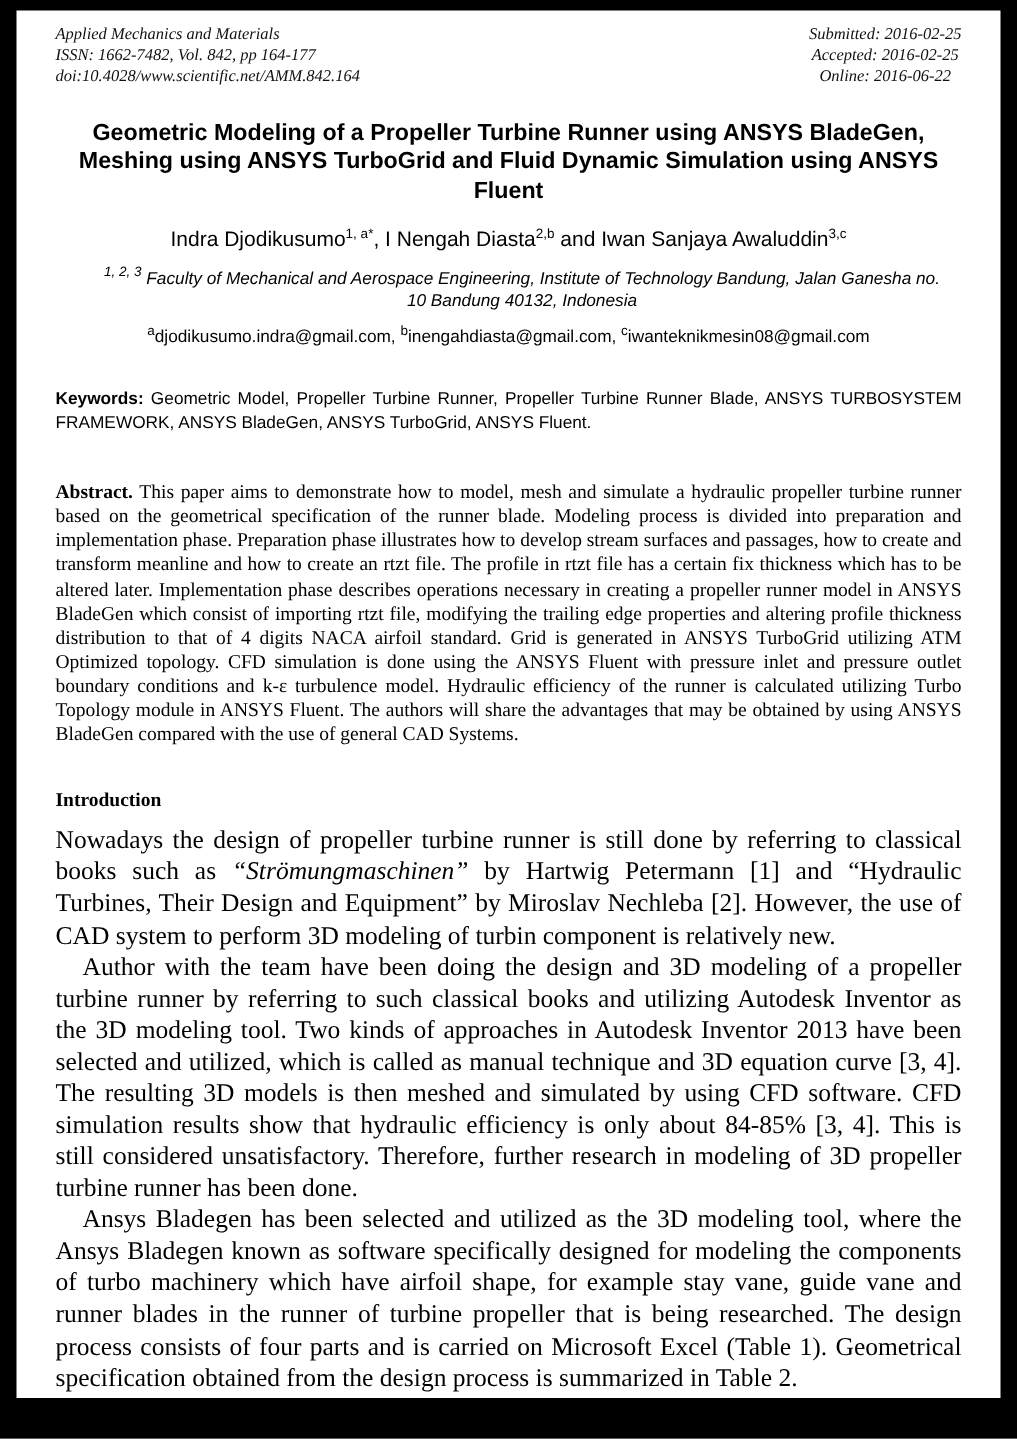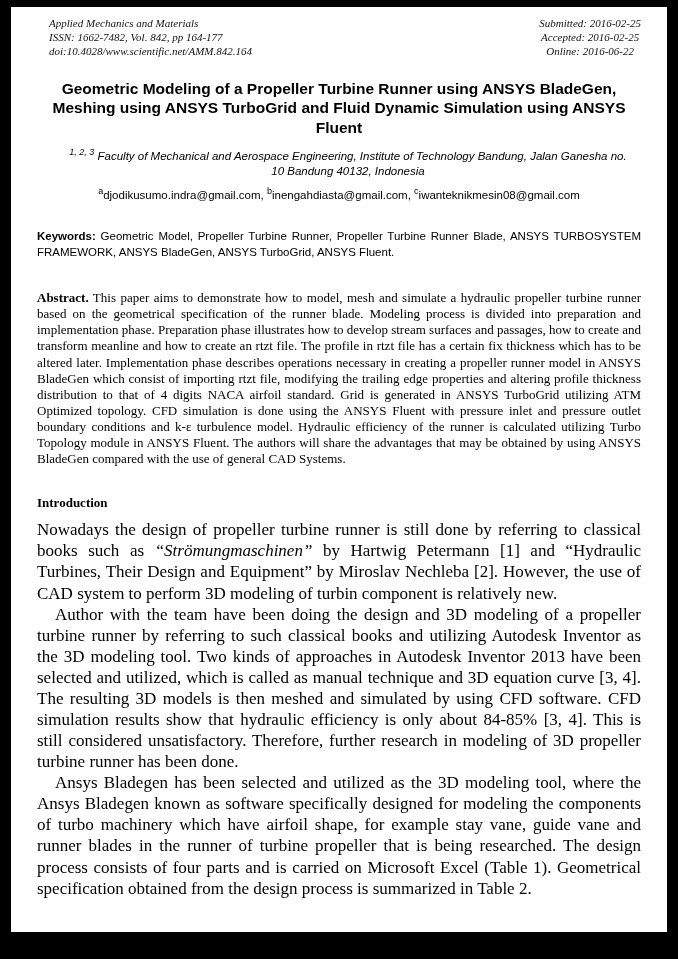--- a/index.html
+++ b/index.html
@@ -2,21 +2,21 @@
 <html><head>
 <meta charset="utf-8">
 <style>
   html, body { margin: 0; padding: 0; }
   body { background: #000; font-family: "Liberation Serif", serif; }
   .canvas { position: relative; width: 678px; height: 959px; background: #000; overflow: hidden; }
   .sheet {
     position: absolute; left: 11px; top: 7px; width: 656px; height: 925px;
     background: #ffffff; box-sizing: border-box; padding: 9px 26px 0 26px; color: #000;
   }
-  .hdr { display: flex; justify-content: space-between; font-style: italic; font-size: 11px; line-height: 1.28; color: #111; margin-left: 12px; }
+  .hdr { display: flex; justify-content: space-between; font-style: italic; font-size: 11px; line-height: 1.28; color: #111; }
   .hdr-right { text-align: center; }
   .title {
     margin: 21px 6px 0 6px; text-align: center;
     font-family: "Liberation Sans", sans-serif; font-weight: bold; font-size: 15.5px; line-height: 1.24;
   }
   .authors { margin-top: 14px; text-align: center; font-family: "Liberation Sans", sans-serif; font-size: 14px; }
   sup.s { font-size: 9px; vertical-align: super; line-height: 0; }
   .affil { margin: 12px 12px 0 30px; text-align: center; font-family: "Liberation Sans", sans-serif; font-size: 11.5px; line-height: 1.35; font-style: italic; }
   .emails { margin-top: 9px; text-align: center; font-family: "Liberation Sans", sans-serif; font-size: 11.5px; }
   .keywords { margin-top: 27px; font-family: "Liberation Sans", sans-serif; font-size: 11.5px; line-height: 1.4; text-align: justify; }
@@ -42,20 +42,21 @@
       </div>
       <div class="hdr-right">
         <div>Submitted: 2016-02-25</div>
         <div>Accepted: 2016-02-25</div>
         <div>Online: 2016-06-22</div>
       </div>
     </div>
 
     <div class="title">Geometric Modeling of a Propeller Turbine Runner using ANSYS BladeGen, Meshing using ANSYS TurboGrid and Fluid Dynamic Simulation using ANSYS Fluent</div>
 
+    <div class="authors"><span>Indra Djodikusumo</span><sup class="s">1, a*</sup><span>, </span><span>I Nengah Diasta</span><sup class="s">2,b</sup><span> and </span><span>Iwan Sanjaya Awaluddin</span><sup class="s">3,c</sup></div>
 
     <div class="affil"><sup class="s">1, 2, 3</sup><span> Faculty of Mechanical and Aerospace Engineering, Institute of Technology Bandung, Jalan Ganesha no. 10 Bandung 40132, Indonesia</span></div>
 
     <div class="emails"><sup class="s">a</sup><span>djodikusumo.indra@gmail.com</span><span>, </span><sup class="s">b</sup><span>inengahdiasta@gmail.com</span><span>, </span><sup class="s">c</sup><span>iwanteknikmesin08@gmail.com</span></div>
 
     <div class="keywords"><b class="lbl">Keywords:</b><span> Geometric Model, Propeller Turbine Runner, Propeller Turbine Runner Blade, ANSYS TURBOSYSTEM FRAMEWORK, ANSYS BladeGen, ANSYS TurboGrid, ANSYS Fluent.</span></div>
 
     <div class="abstract"><b class="lbl">Abstract.</b><span> This paper aims to demonstrate how to model, mesh and simulate a hydraulic propeller turbine runner based on the geometrical specification of the runner blade. Modeling process is divided into preparation and implementation phase. Preparation phase illustrates how to develop stream surfaces and passages, how to create and transform meanline and how to create an rtzt file. The profile in rtzt file has a certain fix thickness which has to be altered later. Implementation phase describes operations necessary in creating a propeller runner model in ANSYS BladeGen which consist of importing rtzt file, modifying the trailing edge properties and altering profile thickness distribution to that of 4 digits NACA airfoil standard. Grid is generated in ANSYS TurboGrid utilizing ATM Optimized topology. CFD simulation is done using the ANSYS Fluent with pressure inlet and pressure outlet boundary conditions and k-ε turbulence model. Hydraulic efficiency of the runner is calculated utilizing Turbo Topology module in ANSYS Fluent. The authors will share the advantages that may be obtained by using ANSYS BladeGen compared with the use of general CAD Systems.</span></div>
 
     <div class="intro-heading">Introduction</div>

